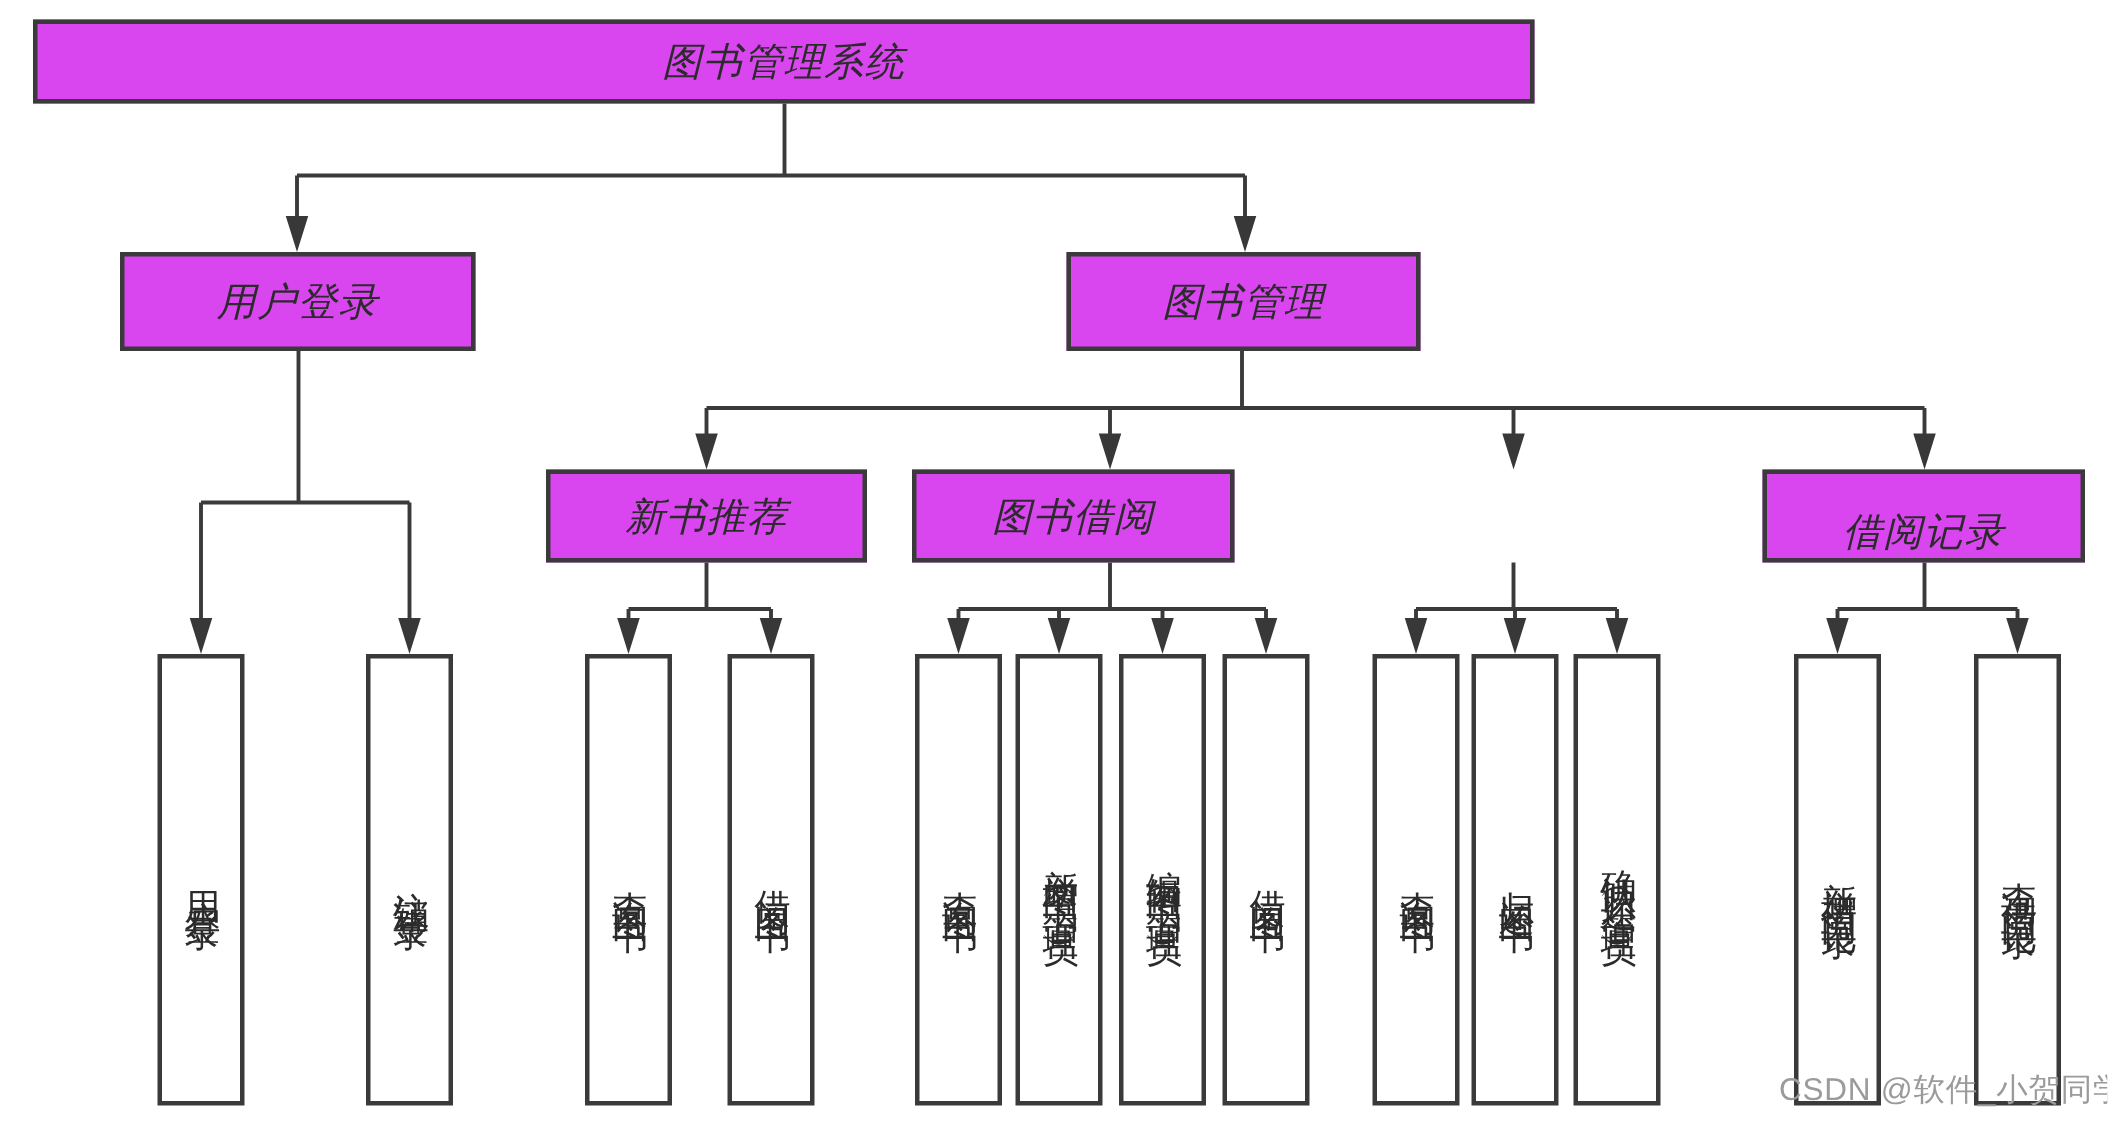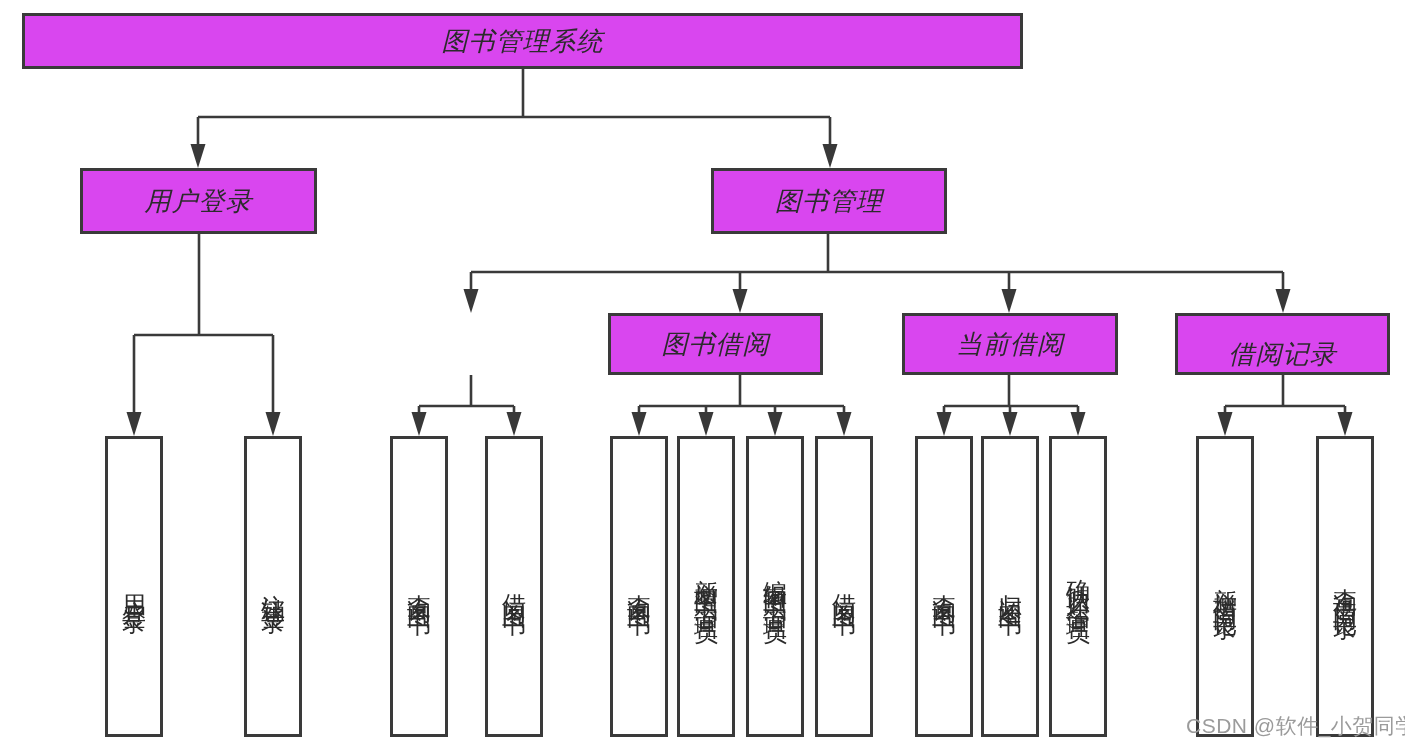--- a/index.html
+++ b/index.html
@@ -182,25 +182,25 @@
     <span>图书管理系统</span>
   </div>
 
   <div class="node n-login">
     <span>用户登录</span>
   </div>
   <div class="node n-mgmt">
     <span>图书管理</span>
   </div>
 
+  <div class="node n-rec">
+    <span>新书推荐</span>
+  </div>
   <div class="node n-borrow">
     <span>图书借阅</span>
-  </div>
-  <div class="node n-current">
-    <span>当前借阅</span>
   </div>
   <div class="node n-records">
     <span>借阅记录</span>
   </div>
 
   <div class="vnode v n-u1">用户登录</div>
   <div class="vnode v n-u2">注销登录</div>
 
   <div class="vnode v n-r1">查询图书</div>
   <div class="vnode v n-r2">借阅图书</div>

